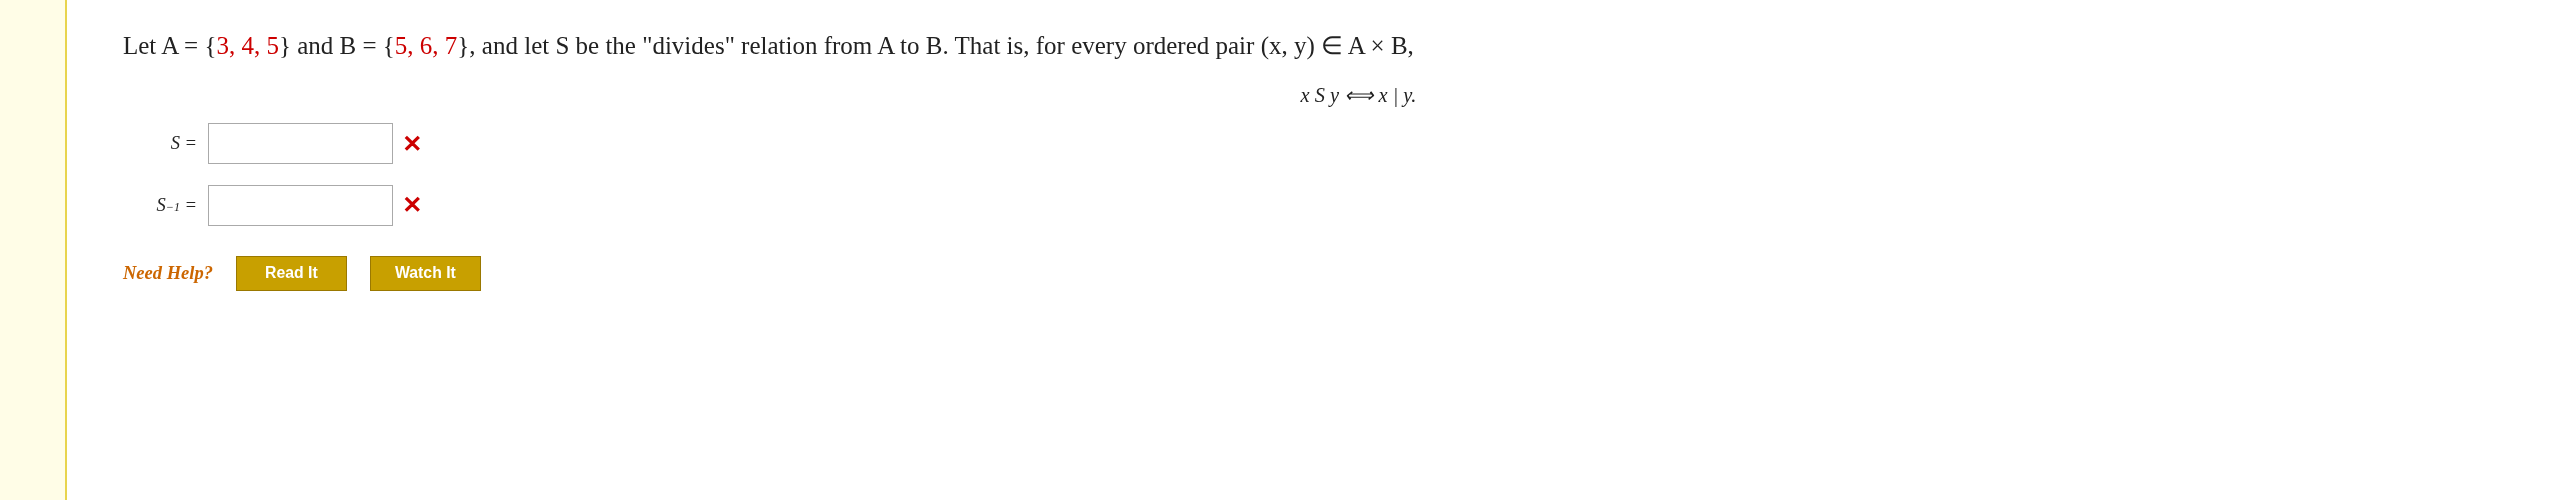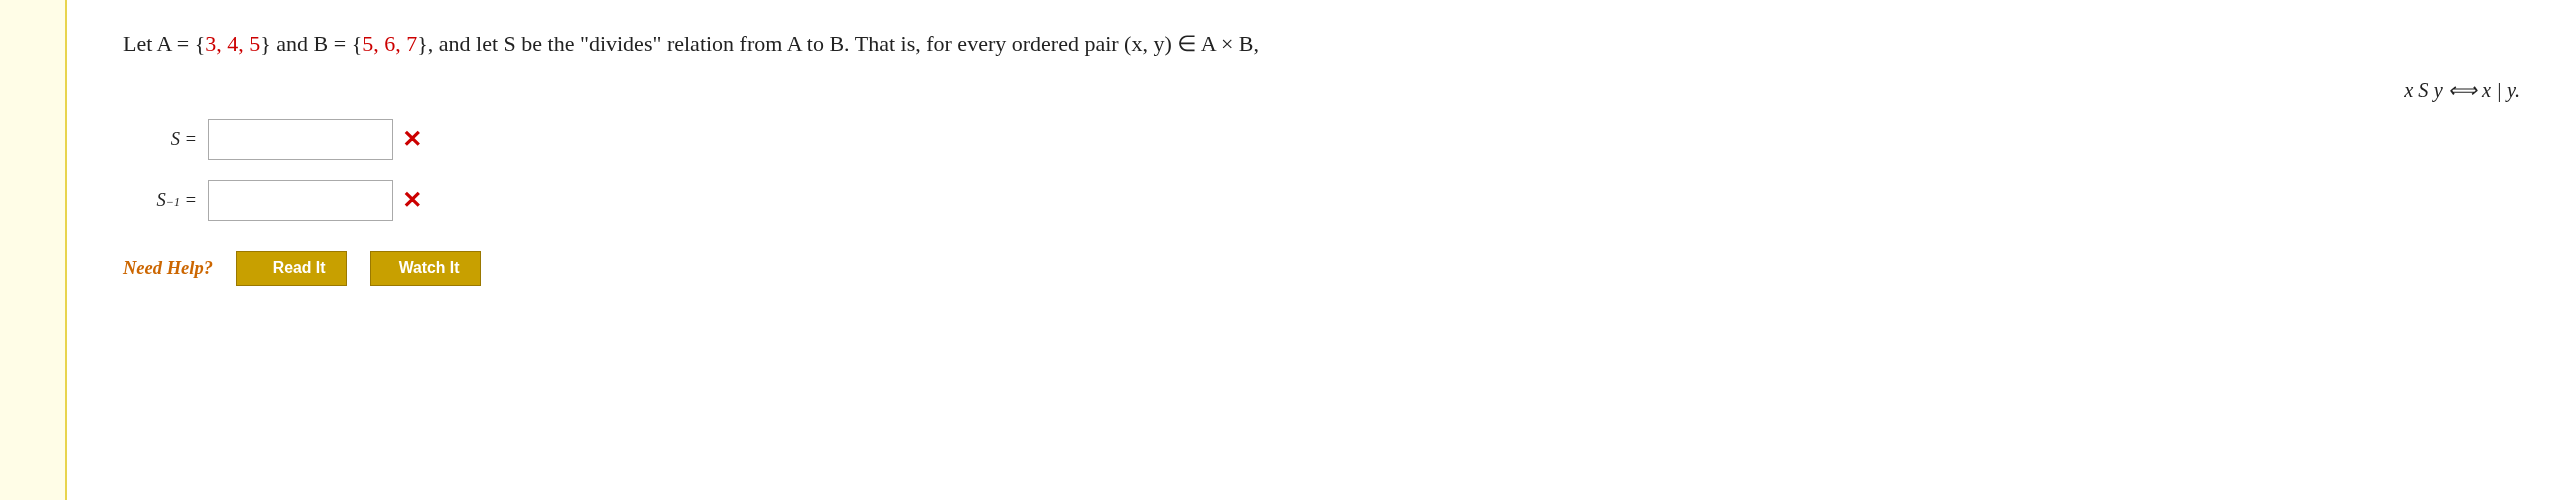--- a/index.html
+++ b/index.html
@@ -27,31 +27,31 @@
       border-right: 2.8px solid #e8d44d;
       flex-shrink: 0;
     }
 
     .main-content {
       padding: 26px 56px 26px 56px;
       flex: 1;
     }
 
     .problem-text {
-      font-size: 22px;
+      font-size: 25px;
       line-height: 1.6;
       margin-bottom: 16.7px;
     }
 
     .red-text {
       color: #cc0000;
     }
 
     .math-center {
-      text-align: right;
+      text-align: center;
       margin: 16.7px 0 16.7px 74px;
       font-size: 20.4px;
       font-style: italic;
     }
 
     .question-text {
       font-size: 18.5px;
       margin-bottom: 26px;
       line-height: 1.5;
     }
@@ -103,21 +103,20 @@
     .help-button {
       background: #c8a000;
       color: #fff;
       border: 1.9px solid #9a7800;
       font-size: 15.8px;
       font-family: Arial, sans-serif;
       font-weight: bold;
       padding: 7.4px 20.4px;
       cursor: pointer;
       min-width: 111px;
-      text-align: right;
     }
 
     sup {
       font-size: 12px;
       vertical-align: super;
     }
 
     .s-inverse-label {
       display: flex;
       align-items: baseline;

